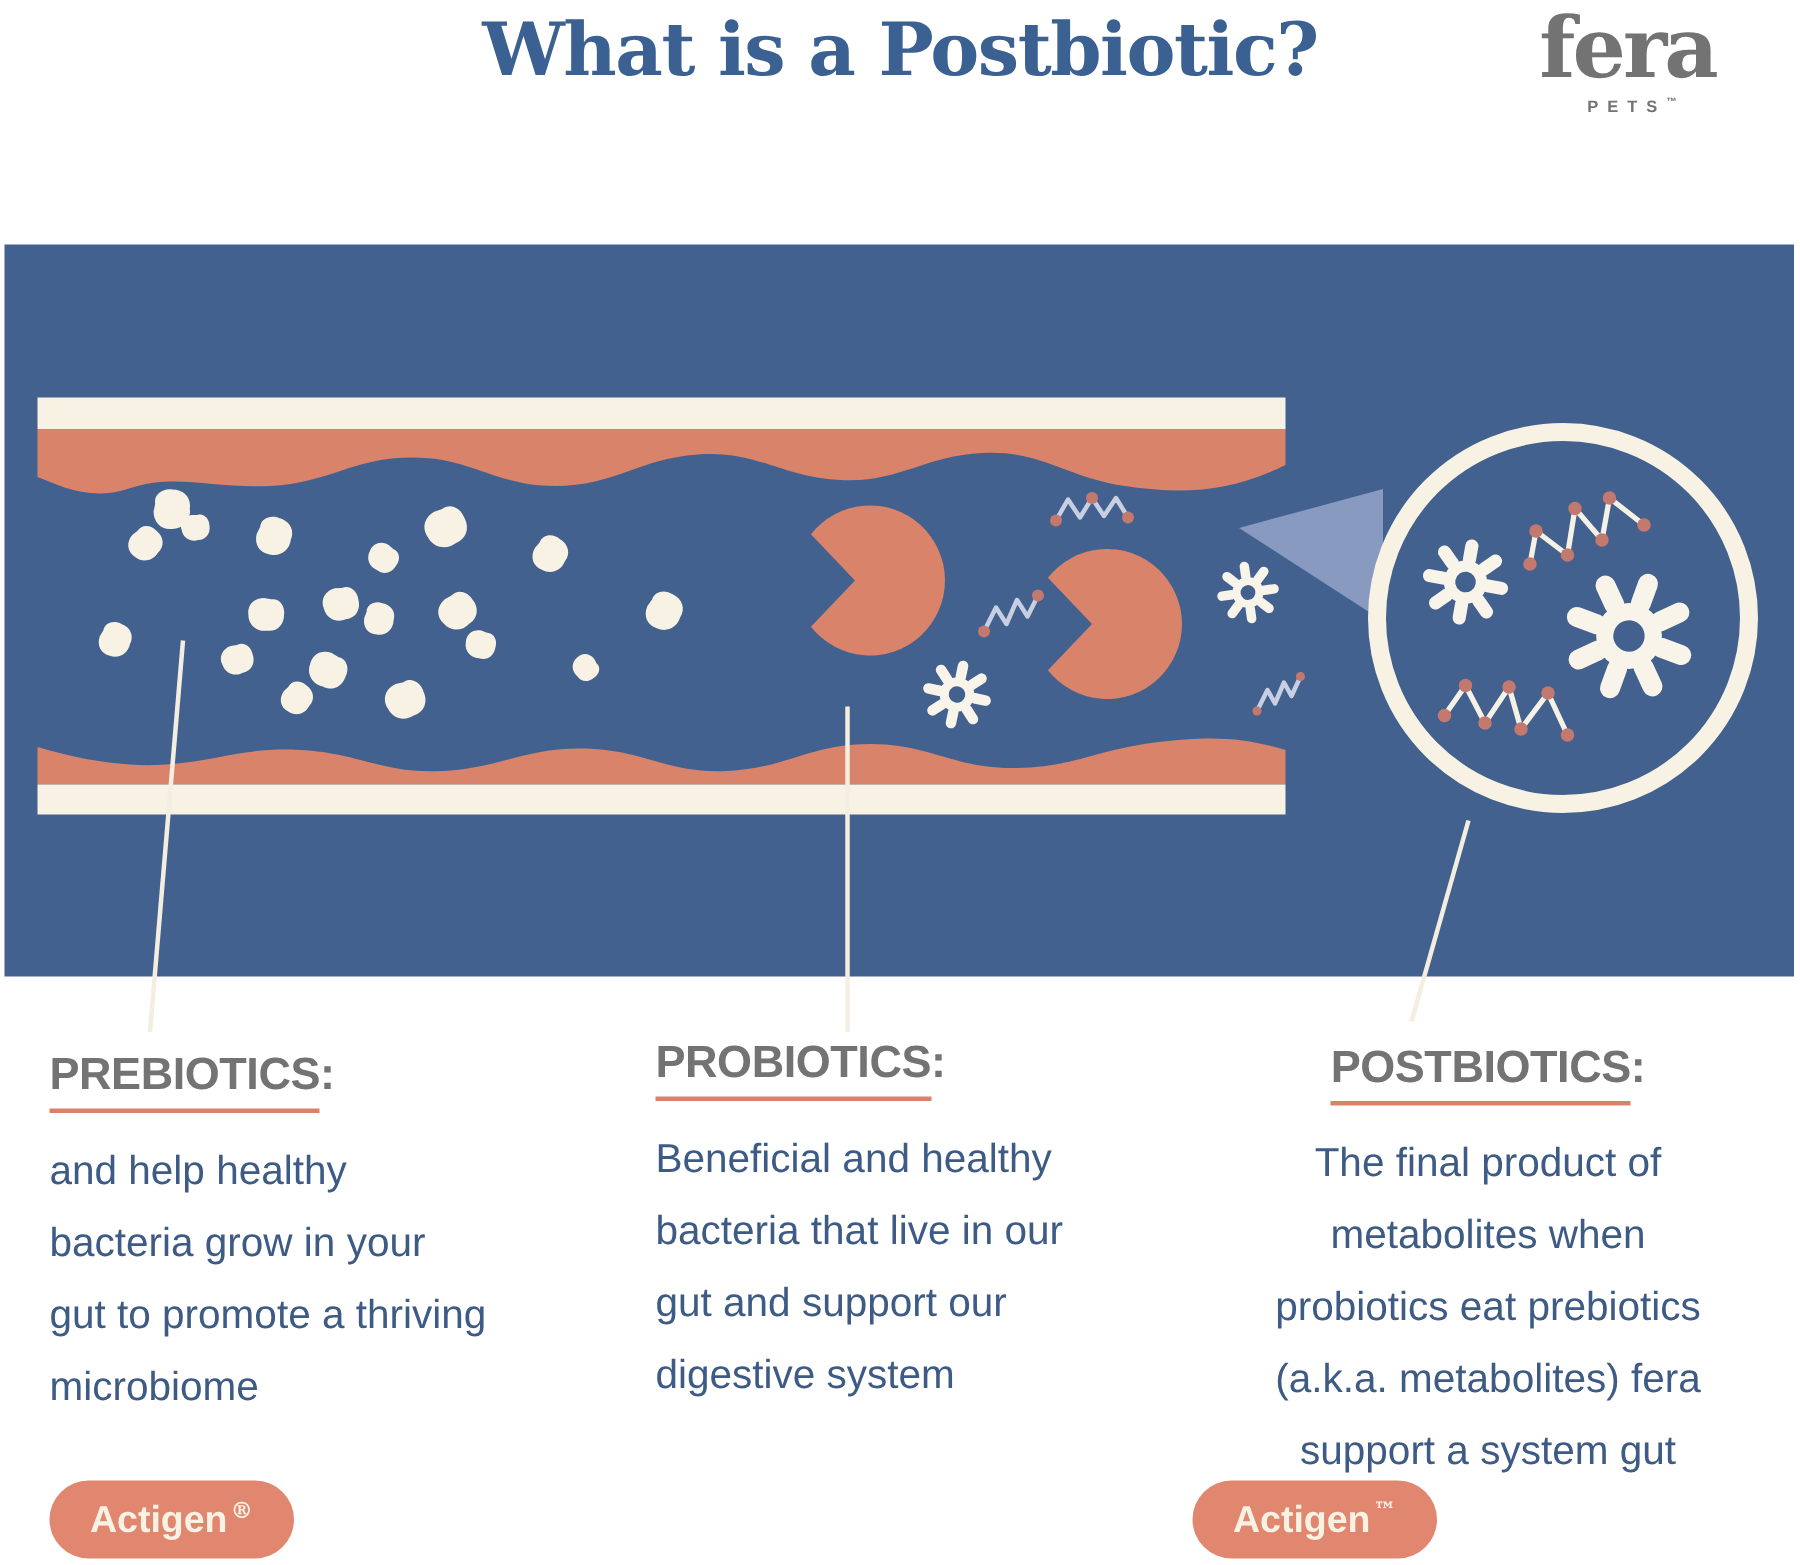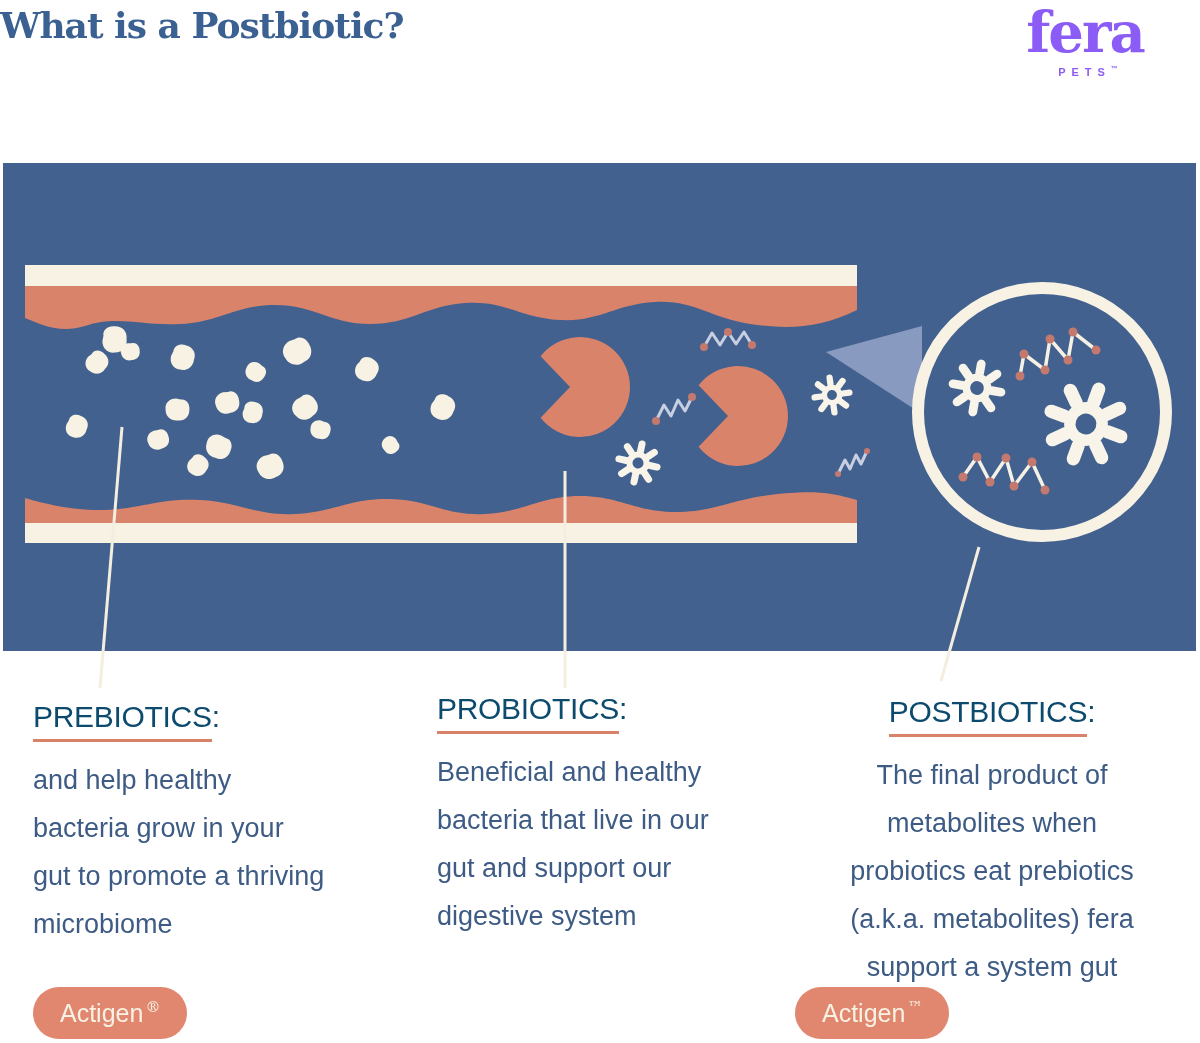--- a/index.html
+++ b/index.html
@@ -2,51 +2,51 @@
 <html><head>
 <meta charset="utf-8">
 <style>
   * { margin:0; padding:0; box-sizing:border-box; }
   html,body { background:#fff; }
   .page {
     position:relative; width:1200px; height:1043px; background:#ffffff;
     font-family:"Liberation Sans", sans-serif; overflow:hidden;
   }
   .title {
-    position:absolute; left:0; right:0; top:4px; text-align:left;
+    position:absolute; left:0; right:0; top:4px; text-align:center;
     font-family:"DejaVu Serif", serif; font-weight:bold;
-    font-size:36px; letter-spacing:-1px; color:#3A6191;
-  }
-  .logo { position:absolute; top:4px; right:50px; width:130px; text-align:center; color:#8b5cf6; }
+    font-size:49px; letter-spacing:-1px; color:#3A6191;
+  }
+  .logo { position:absolute; top:4px; right:50px; width:130px; text-align:center; color:#737373; }
   .logo-brand {
     font-family:"DejaVu Serif", serif; font-weight:bold; font-size:56px;
     letter-spacing:-2px; line-height:1;
   }
   .logo-sub {
     font-size:11px; font-weight:bold; letter-spacing:6px; margin-top:5px;
     padding-left:6px; white-space:nowrap;
   }
   .logo-sub sup { font-size:7px; letter-spacing:0; }
   .art { position:absolute; left:0; top:0; }
   .col { position:absolute; width:390px; color:#3D5B84; }
   .col-1 { left:33px;  top:700px; }
   .col-2 { left:437px; top:692px; }
   .col-3 { left:797px; top:695px;text-align:center; }
   .col h2 {
-    font-size:30px; font-weight:normal; color:#0c4a6e; letter-spacing:-0.3px;
+    font-size:30px; font-weight:bold; color:#737373; letter-spacing:-0.3px;
   }
   .col h2 .uword {
     display:inline-block; border-bottom:3.5px solid #D9826A; padding-bottom:5px;
   }
   .body-lines { margin-top:14px; font-size:27px; color:#3D5B84; }
   .body-lines div { height:48px; line-height:48px; white-space:nowrap; }
   .badge {
     position:absolute; top:987px; height:52px; display:inline-flex;
     align-items:center; padding:1px 27px; border-radius:26px; background:#E1876F;
-    color:#F7F2E3; font-size:25px; font-weight:normal; border:none; cursor:pointer;
+    color:#F7F2E3; font-size:25px; font-weight:bold; border:none; cursor:pointer;
   }
   .badge sup { font-size:15px; margin-left:2px; transform:translateY(-6px); font-family:"DejaVu Serif", serif; }
   .badge-1 { left:33px; }
   .badge-2 { left:795px; }
 </style>
 </head>
 <body>
 
 <div class="page">
 

